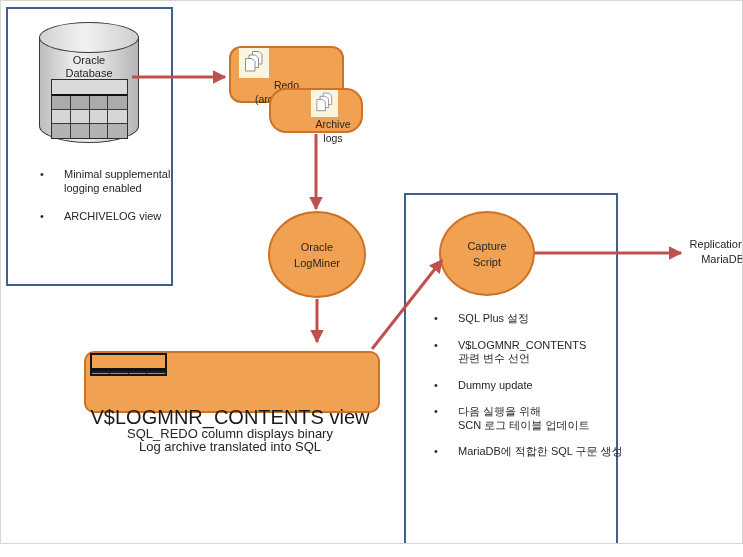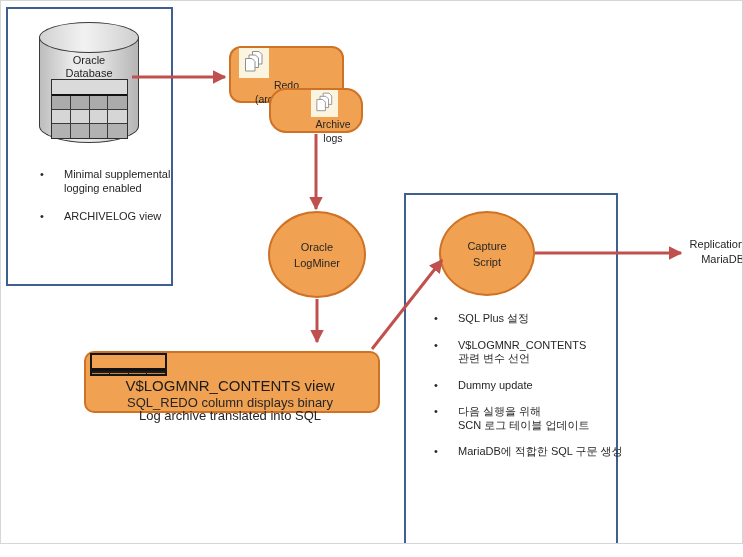--- a/index.html
+++ b/index.html
@@ -59,21 +59,21 @@
   .grid-icon{width:77px;height:55px;margin:0 0 0 4px;box-sizing:border-box;border:2px solid #151515;
     display:flex;flex-direction:column;}
   .grid-icon .gi-head{height:13px;border-bottom:3px solid #111;}
   .grid-icon .gi-grid{flex:1;display:grid;grid-template-columns:repeat(4,1fr);grid-template-rows:repeat(3,1fr);}
   .grid-icon .gi-grid div{border-right:1.5px solid #1c1c1c;border-bottom:1.5px solid #1c1c1c;}
   .grid-icon .gi-grid div:nth-child(4n){border-right:none;}
   .grid-icon .gi-grid div:nth-child(n+9){border-bottom:none;}
   .grid-icon .gi-grid div:nth-child(-n+4){background:rgba(120,50,0,0.28);}
   .grid-icon .gi-grid div:nth-child(n+9){background:rgba(120,50,0,0.28);}
   .contents-text{flex:1;text-align:center;padding-right:4px;}
-  .contents-title{font-size:15px;line-height:20px;color:#1c1c1c;}
+  .contents-title{font-size:20px;line-height:20px;color:#1c1c1c;margin-top:31px;}
   .contents-sub{font-size:13px;line-height:13px;color:#262626;}
   
   .repl{position:absolute;left:683px;top:236px;width:60px;text-align:right;
     font-size:11px;line-height:15px;color:#262626;}
   
   svg.arrows{position:absolute;left:0;top:0;z-index:6;pointer-events:none;}
 </style>
 </head>
 <body>
 

